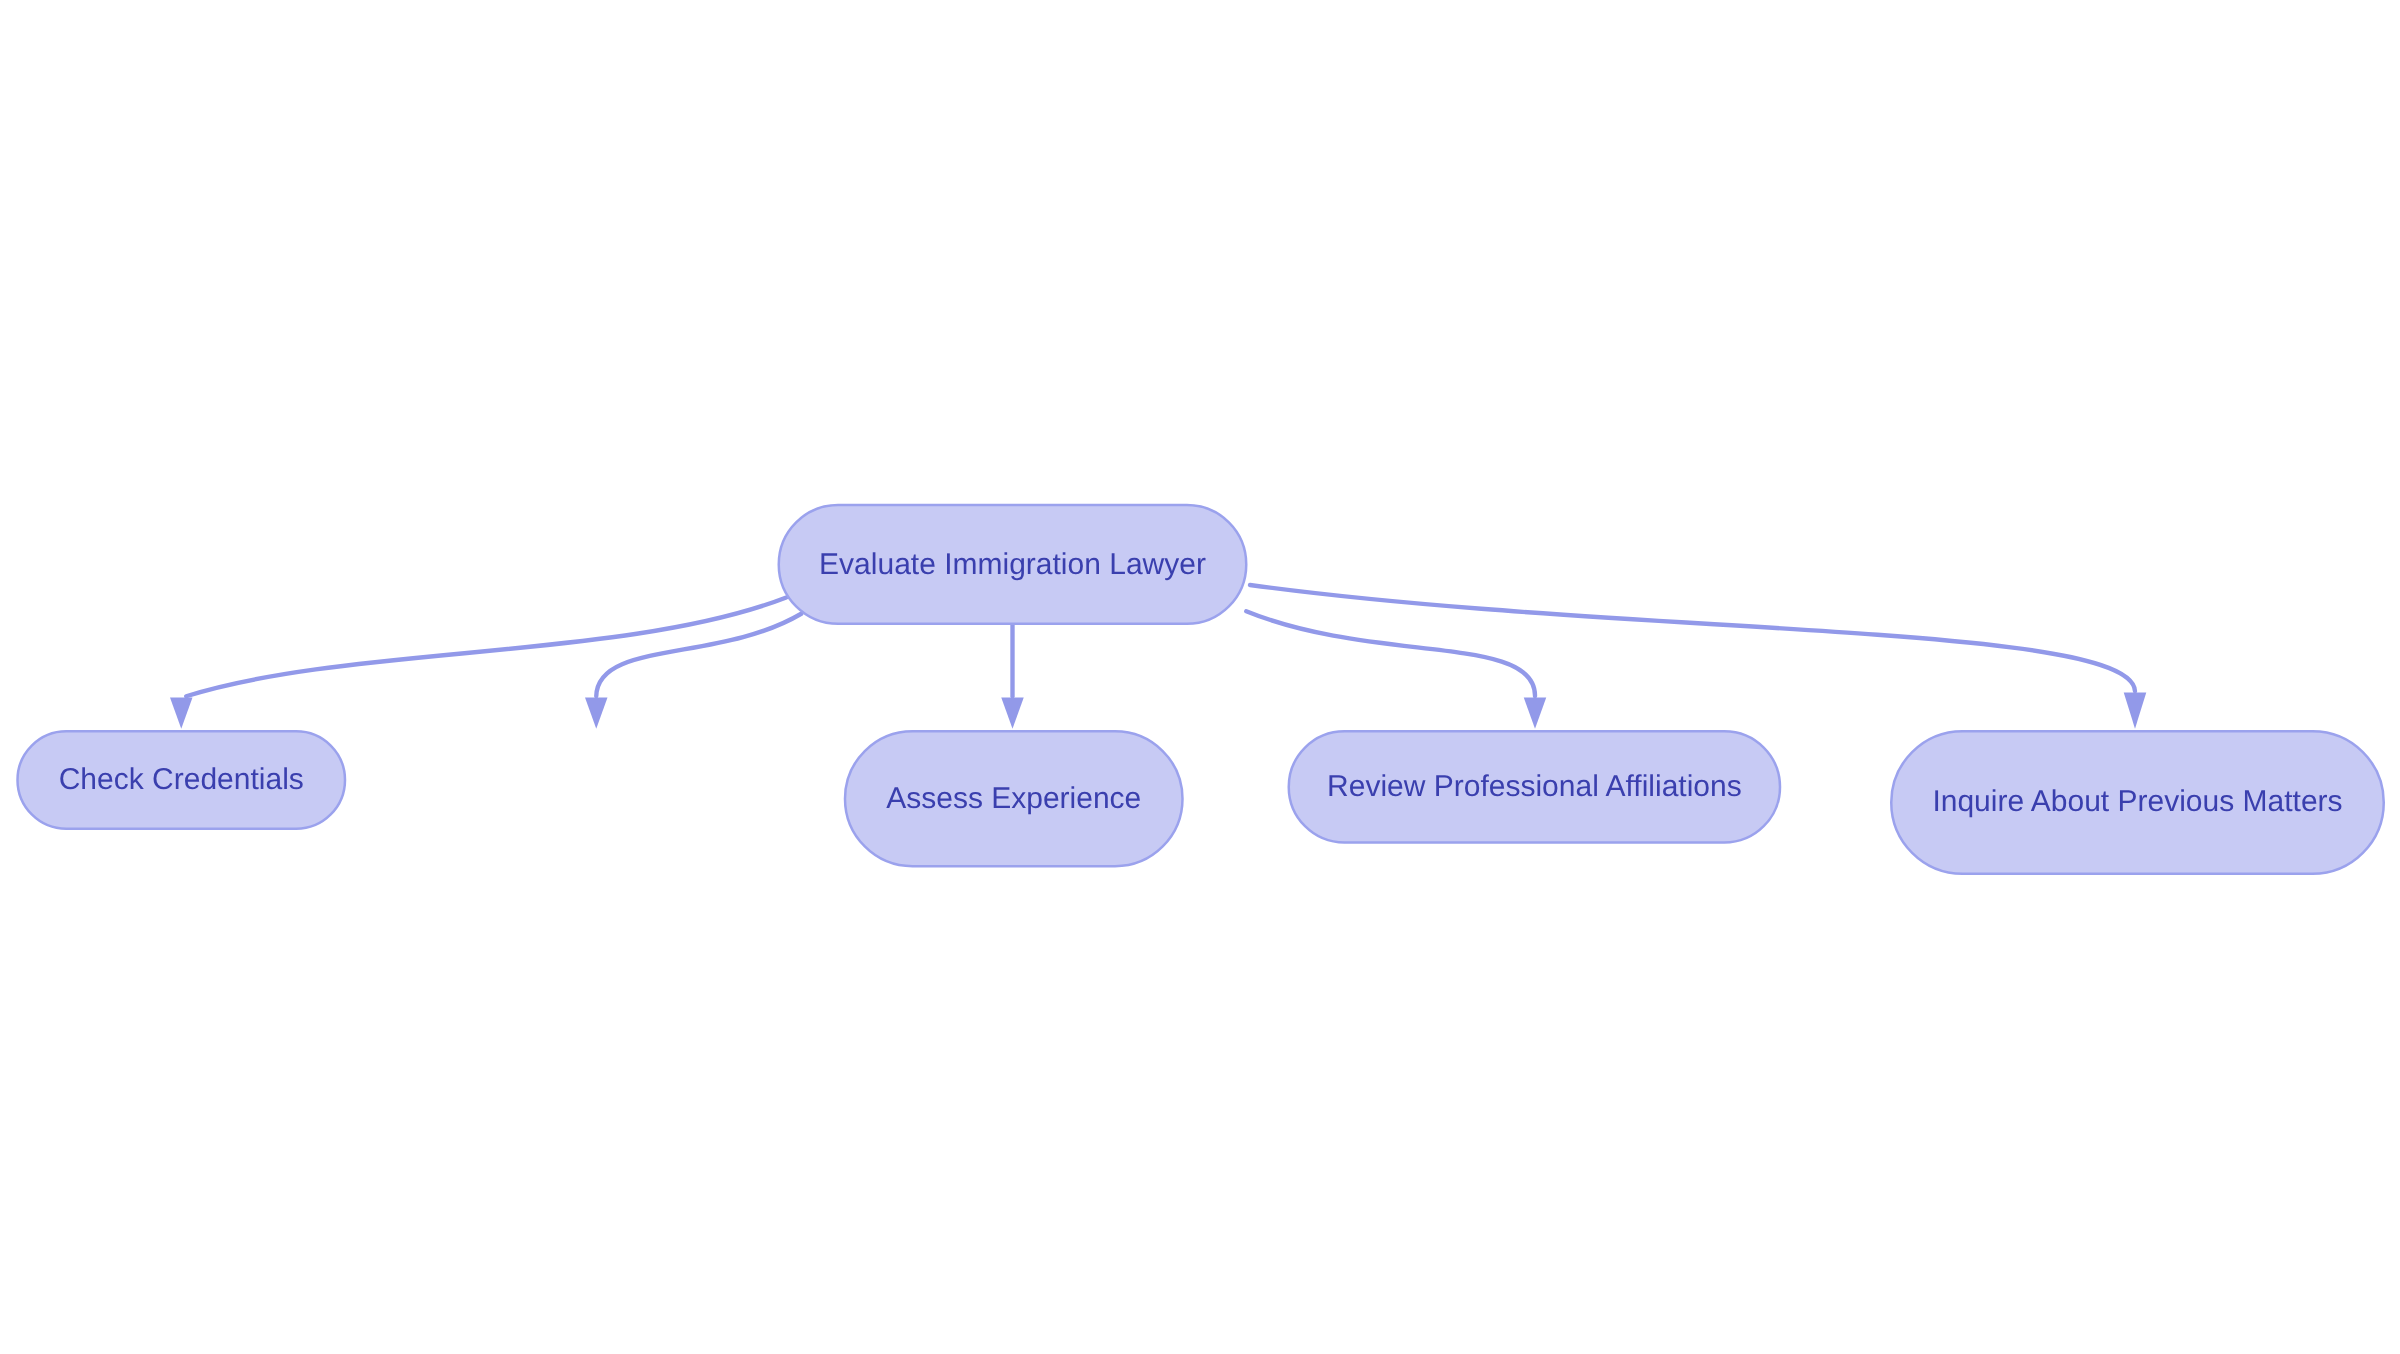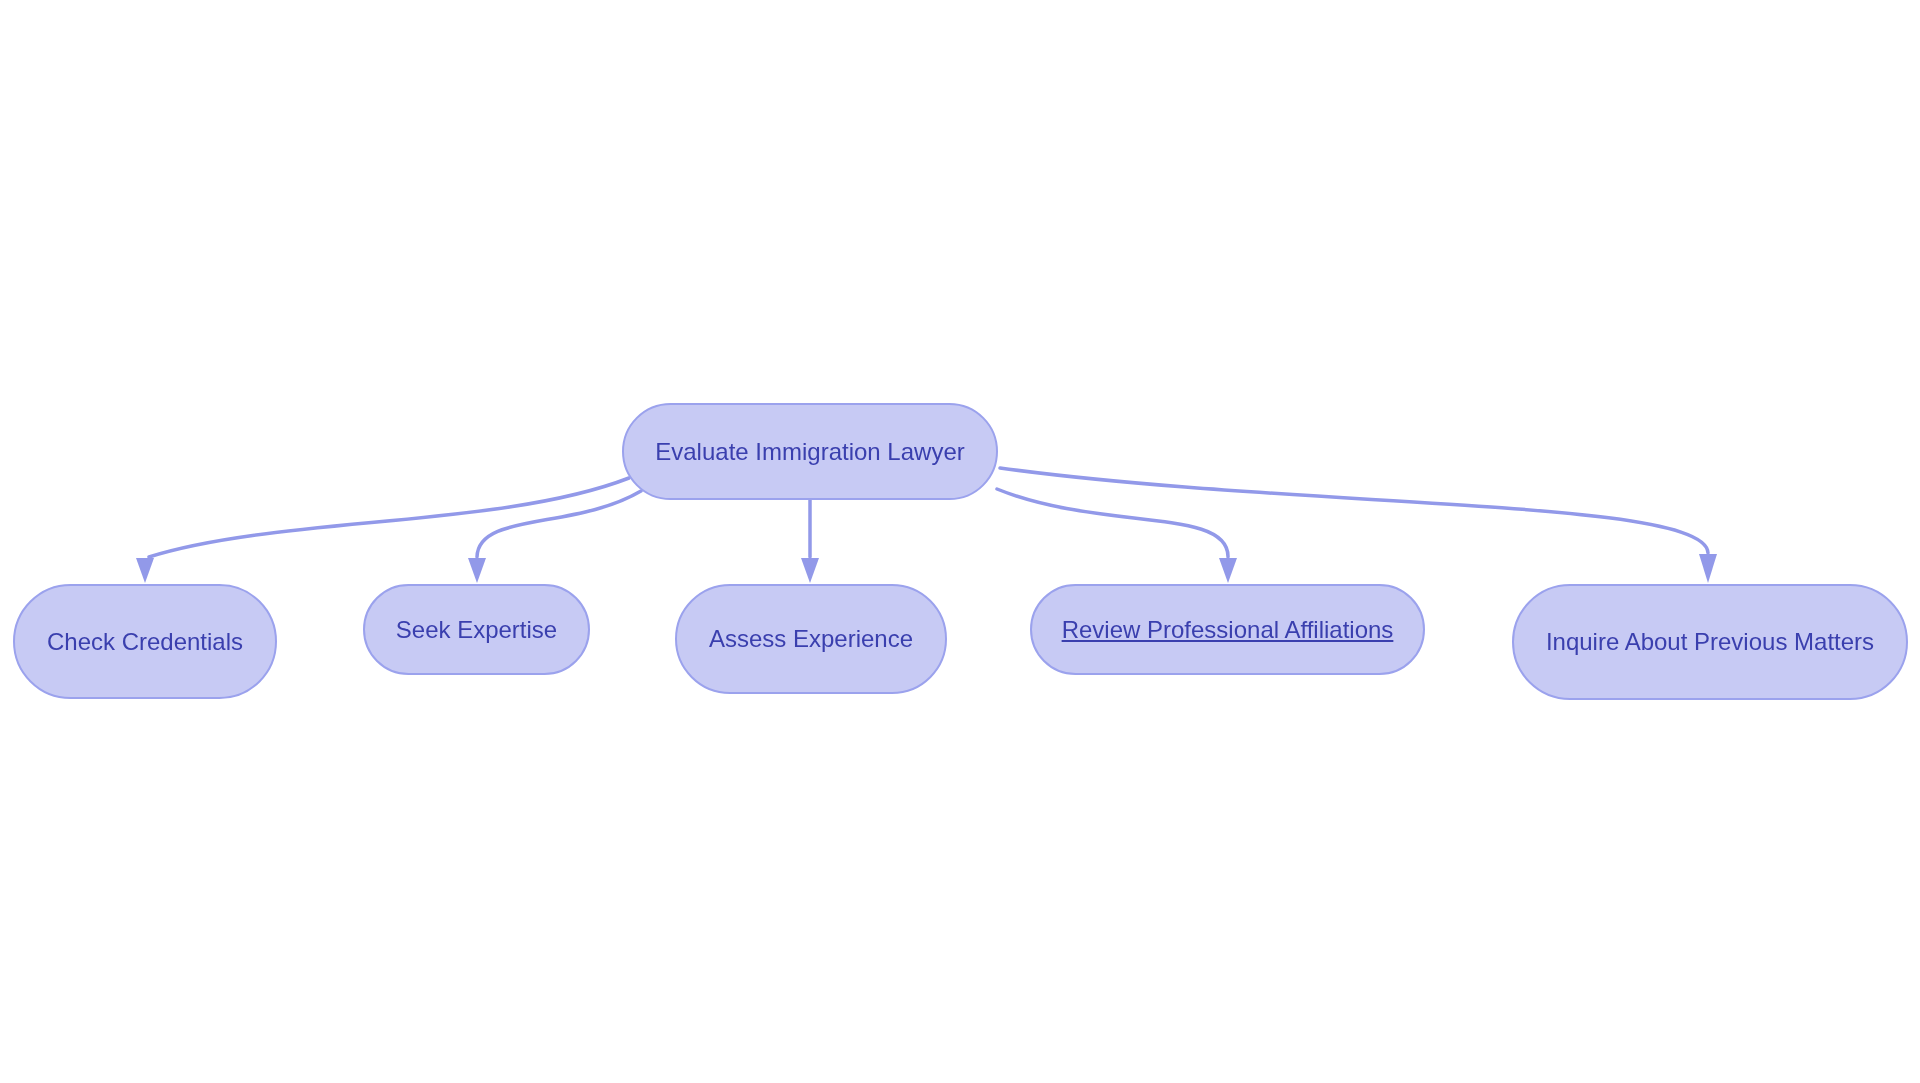--- a/index.html
+++ b/index.html
@@ -45,24 +45,24 @@
     justify-content: center;
     background: var(--node-fill);
     border: 2px solid var(--node-border);
     border-radius: 60px;
     color: var(--node-text);
     font-size: 24px;
     white-space: nowrap;
     text-align: center;
   }
   .node-root  { left: 622px;  top: 403px; width: 376px; height: 97px; }
-  .node-c0    { left: 13px;   top: 584px; width: 264px; height: 115px; }
+  .node-c0    { left: 13px;   top: 584px; width: 264px; height: 80px; }
   .node-c1    { left: 363px;  top: 584px; width: 227px; height: 91px; }
   .node-c2    { left: 675px;  top: 584px; width: 272px; height: 110px; }
-  .node-c3    { left: 1030px; top: 584px; width: 395px; height: 91px; text-decoration: underline; }
+  .node-c3    { left: 1030px; top: 584px; width: 395px; height: 91px; }
   .node-c4    { left: 1512px; top: 584px; width: 396px; height: 116px; }
 </style>
 </head>
 <body>
 
 <div class="canvas">
 
   <svg class="edge-layer" viewBox="0 0 1920 1083" xmlns="http://www.w3.org/2000/svg">
     <g>
       <path d="M 629 478 C 500 528, 280 516, 149 557"></path>
@@ -87,23 +87,20 @@
   </svg>
 
   <div class="node node-root">
     <span>Evaluate Immigration Lawyer</span>
   </div>
 
   <div class="node node-c0">
     <span>Check Credentials</span>
   </div>
 
-  <div class="node node-c1">
-    <span>Seek Expertise</span>
-  </div>
 
   <div class="node node-c2">
     <span>Assess Experience</span>
   </div>
 
   <div class="node node-c3">
     <span>Review Professional Affiliations</span>
   </div>
 
   <div class="node node-c4">

